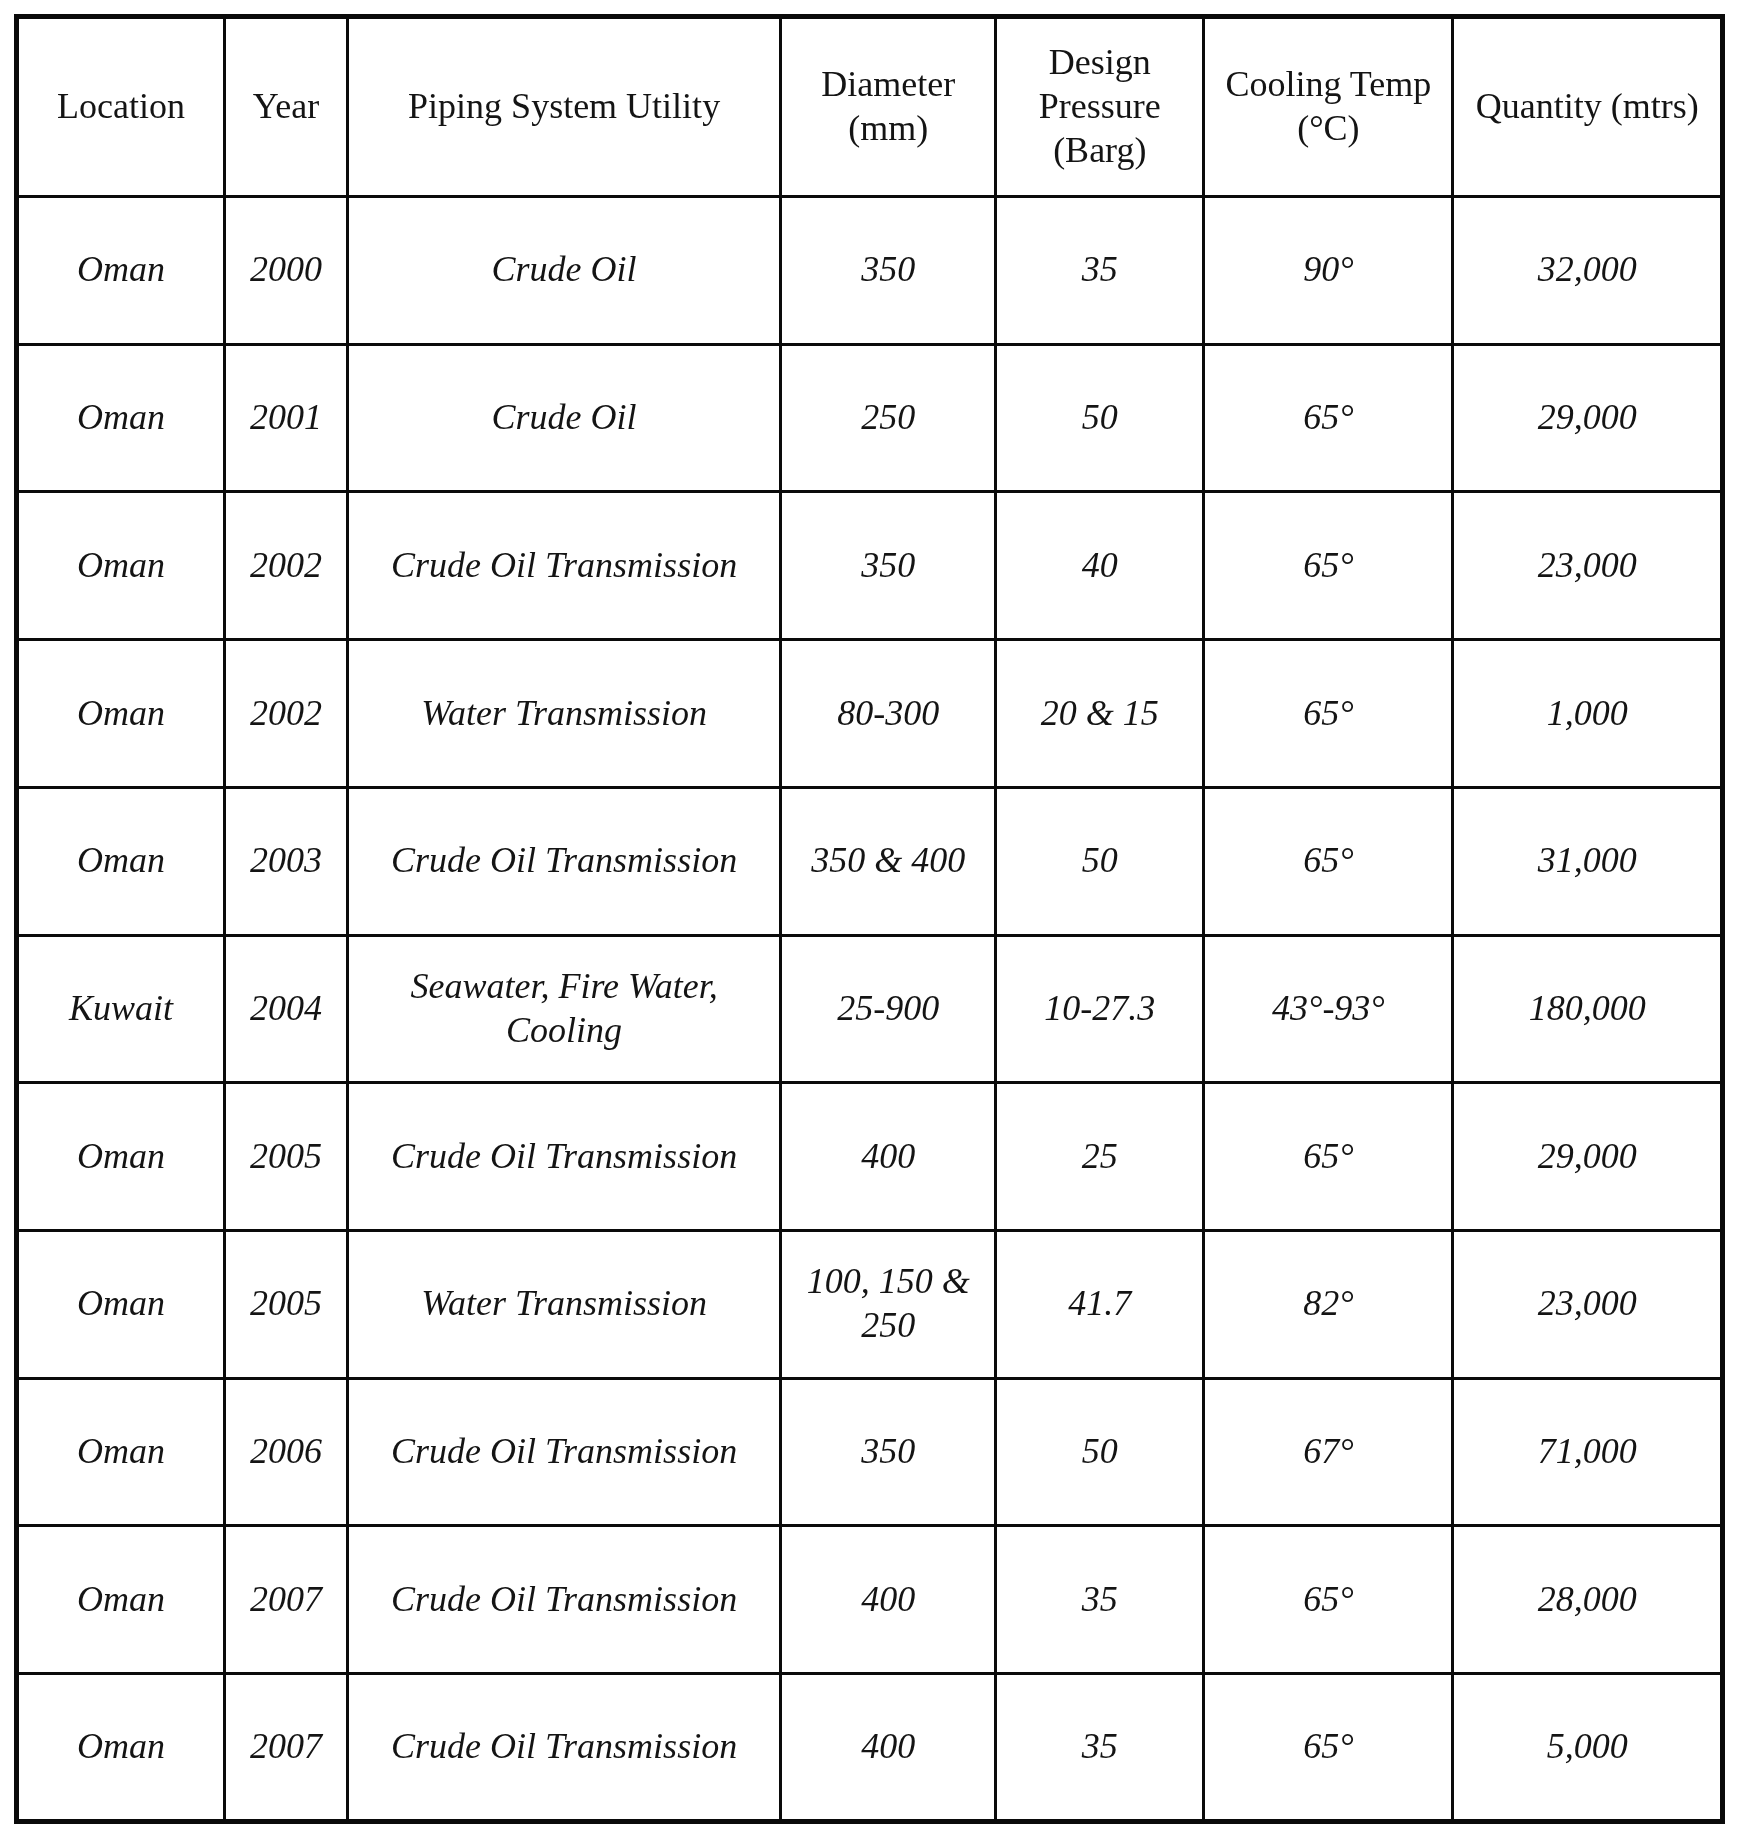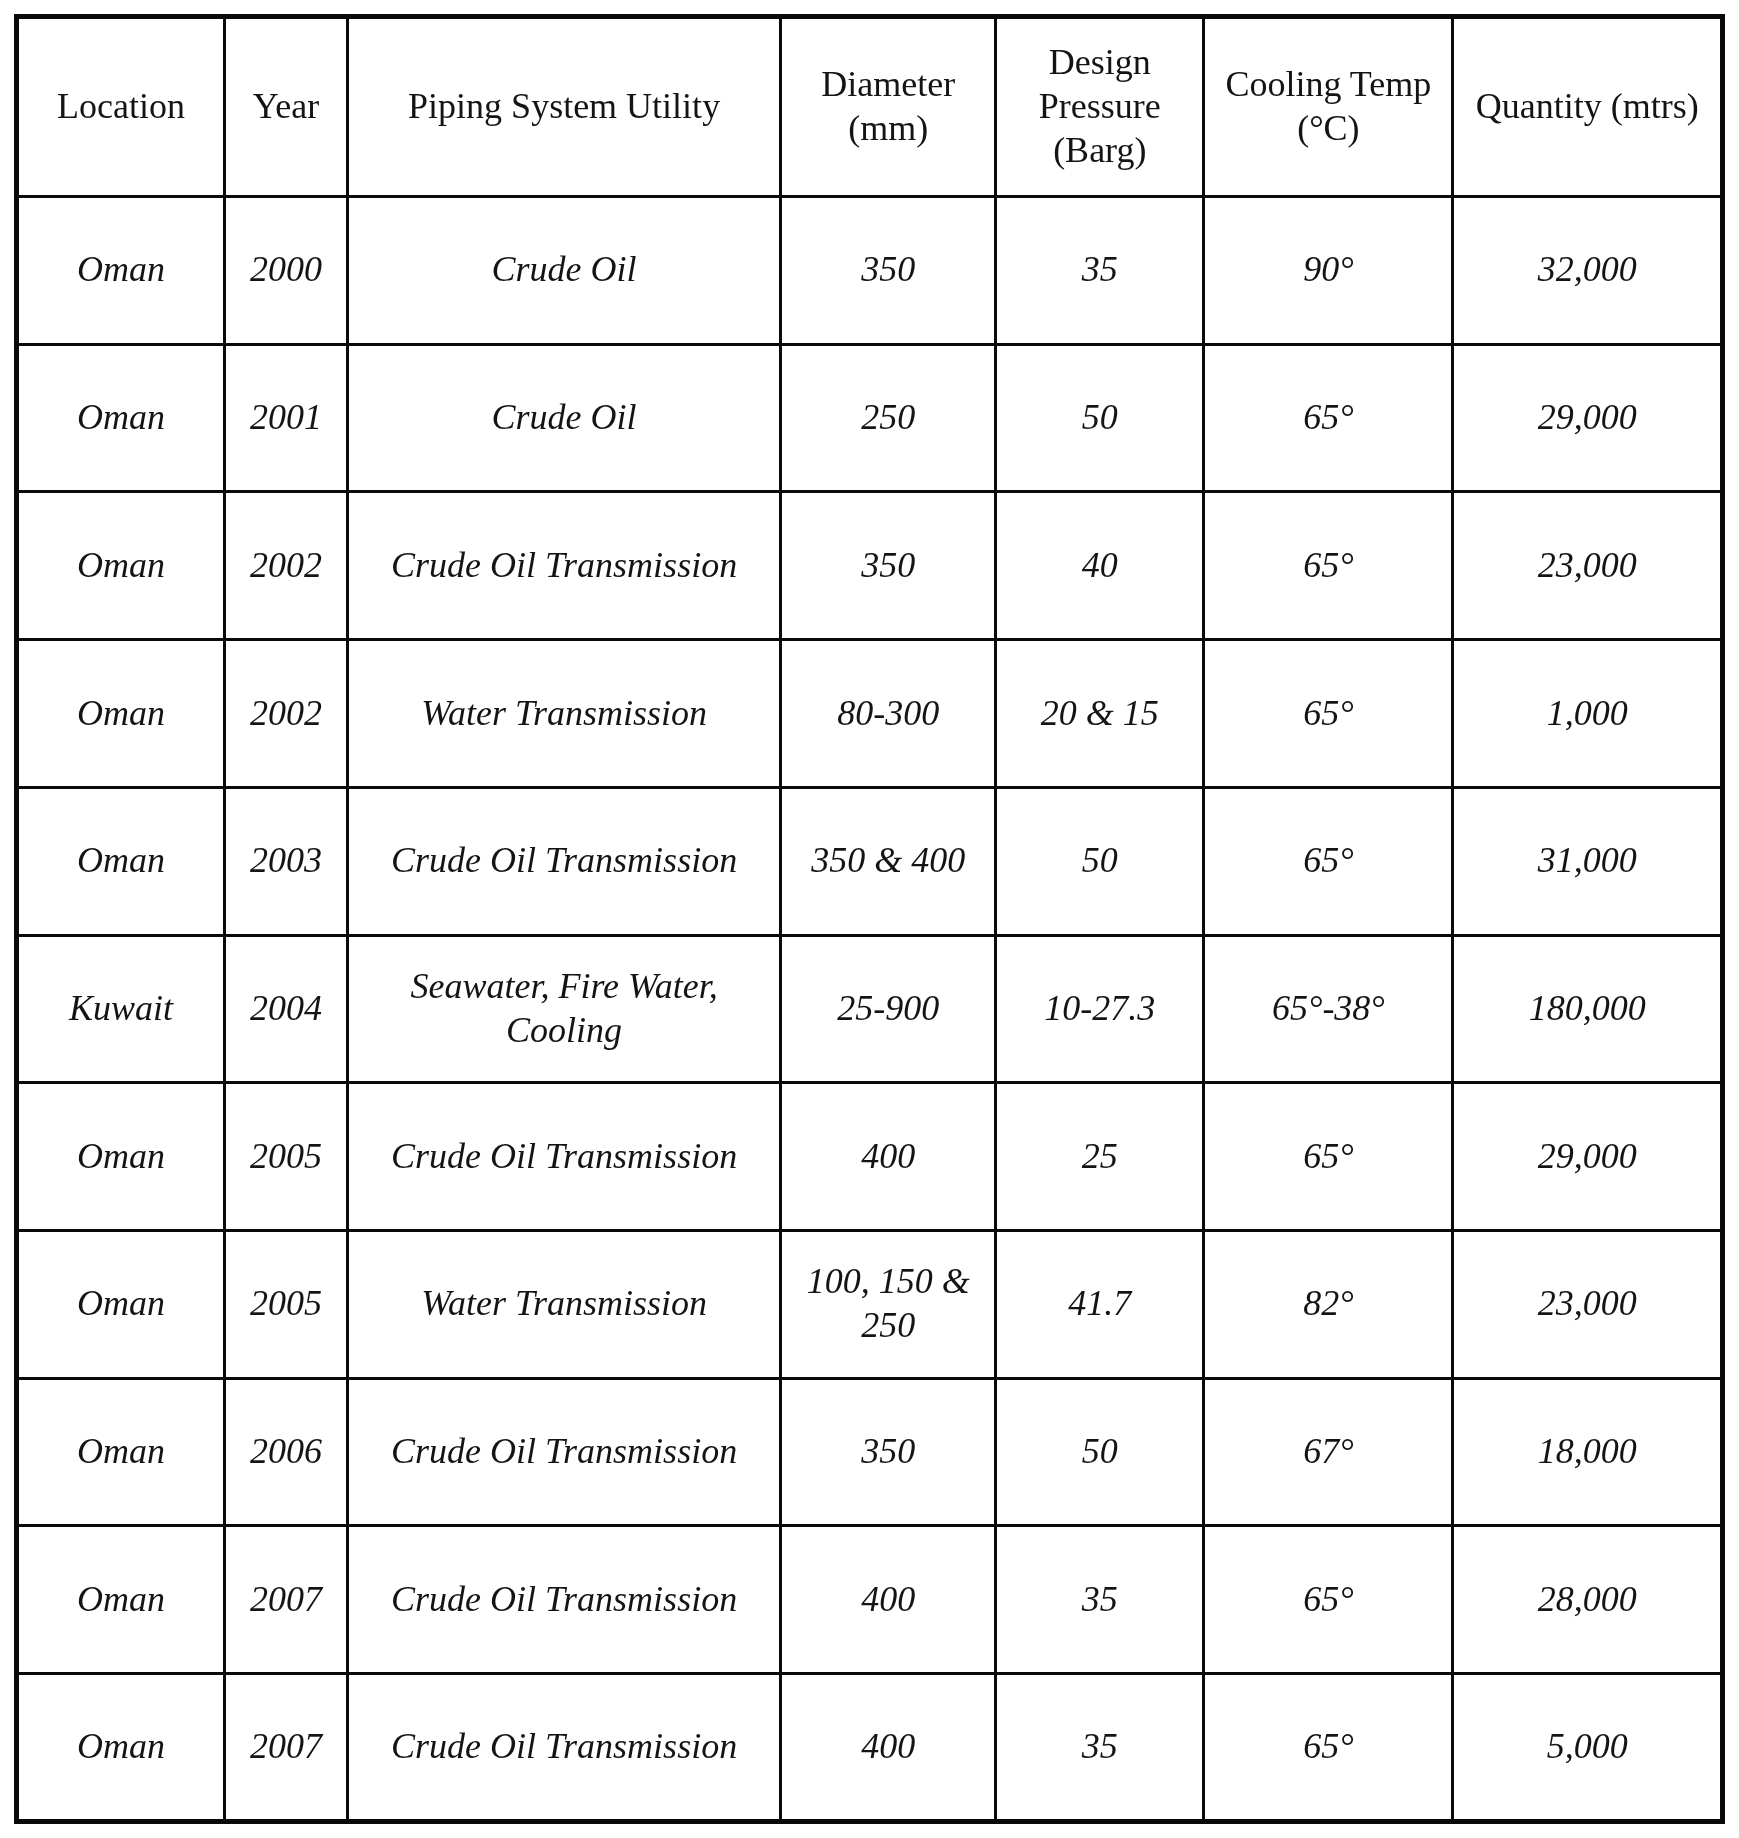--- a/index.html
+++ b/index.html
@@ -113,21 +113,21 @@
         <td>50</td>
         <td>65°</td>
         <td>31,000</td>
       </tr>
       <tr>
         <td>Kuwait</td>
         <td>2004</td>
         <td>Seawater, Fire Water, Cooling</td>
         <td>25-900</td>
         <td>10-27.3</td>
-        <td>65°-38°</td>
+        <td>43°-93°</td>
         <td>180,000</td>
       </tr>
       <tr>
         <td>Oman</td>
         <td>2005</td>
         <td>Crude Oil Transmission</td>
         <td>400</td>
         <td>25</td>
         <td>65°</td>
         <td>29,000</td>
@@ -141,21 +141,21 @@
         <td>82°</td>
         <td>23,000</td>
       </tr>
       <tr>
         <td>Oman</td>
         <td>2006</td>
         <td>Crude Oil Transmission</td>
         <td>350</td>
         <td>50</td>
         <td>67°</td>
-        <td>18,000</td>
+        <td>71,000</td>
       </tr>
       <tr>
         <td>Oman</td>
         <td>2007</td>
         <td>Crude Oil Transmission</td>
         <td>400</td>
         <td>35</td>
         <td>65°</td>
         <td>28,000</td>
       </tr>

